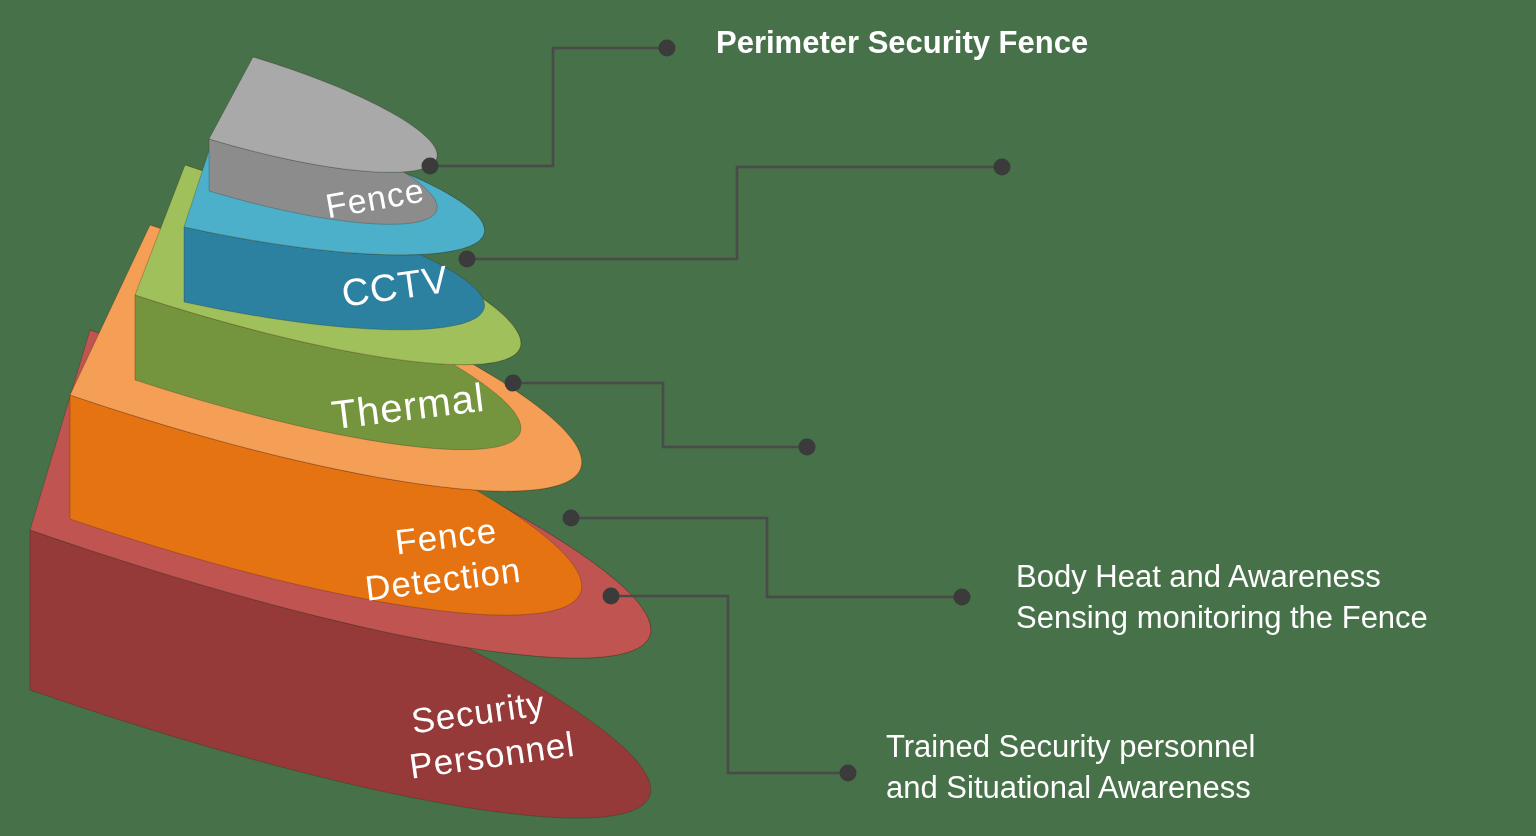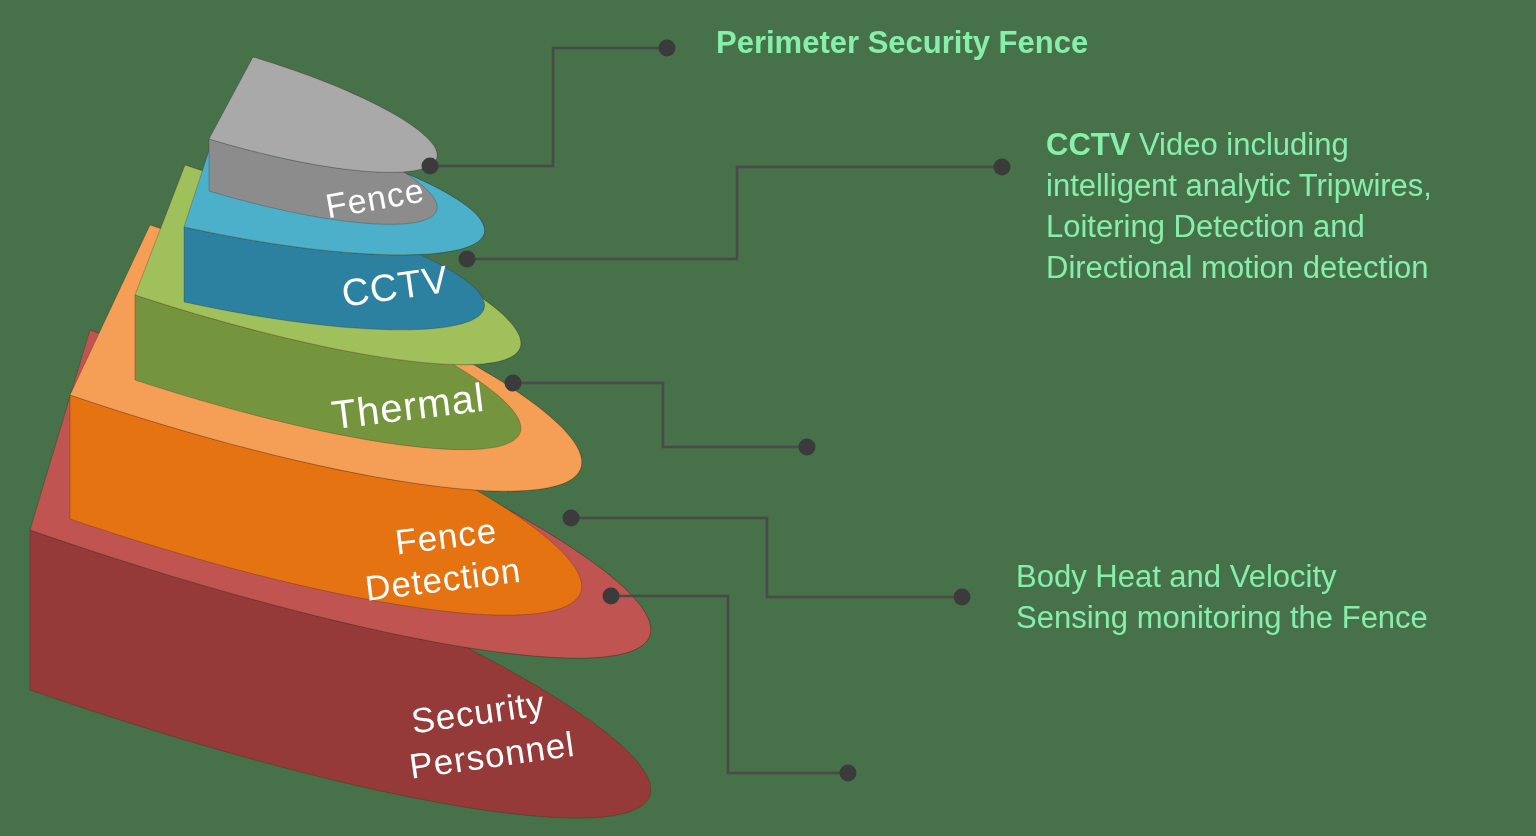--- a/index.html
+++ b/index.html
@@ -9,21 +9,21 @@
   }
   #stage{position:absolute;left:0;top:0;width:1536px;height:836px;}
   svg{position:absolute;left:0;top:0;}
   .layer-label{
     fill:#ffffff;
     font-family:"Liberation Sans",sans-serif;
     letter-spacing:1px;
   }
   .note{
     position:absolute;
-    color:#86efac;
+    color:#ffffff;
     font-size:31px;
     line-height:41px;
     white-space:pre-line;
   }
   .note b{font-weight:700;}
 </style>
 </head>
 <body style="background: rgb(71, 113, 73);">
 
 <div id="stage">
@@ -67,23 +67,21 @@
 
     <text class="layer-label" transform="translate(446,536) rotate(-7)" text-anchor="middle" dy="0.35em" font-size="35">Fence</text>
     <text class="layer-label" transform="translate(443,579) rotate(-7)" text-anchor="middle" dy="0.35em" font-size="35">Detection</text>
 
     <text class="layer-label" transform="translate(478,712) rotate(-8)" text-anchor="middle" dy="0.35em" font-size="35">Security</text>
     <text class="layer-label" transform="translate(492,755) rotate(-8)" text-anchor="middle" dy="0.35em" font-size="35">Personnel</text>
   </svg>
 
   <div class="note" style="left:716px;top:22px;font-weight:700"><b>Perimeter Security Fence</b><span></span></div>
 
-  <div class="note" style="left:1046px;top:124px"><b>CCTV </b><span>Video including
-intelligent analytic Tripwires,
-Loitering Detection and
-Directional motion detection</span></div>
 
 
-  <div class="note" style="left:1016px;top:556px"><b></b><span>Body Heat and Velocity
+  <div class="note" style="left:1016px;top:556px"><b></b><span>Body Heat and Awareness
 Sensing monitoring the Fence</span></div>
 
+  <div class="note" style="left:886px;top:726px"><b></b><span>Trained Security personnel
+and Situational Awareness</span></div>
 
 </div>
 
 </body></html>

